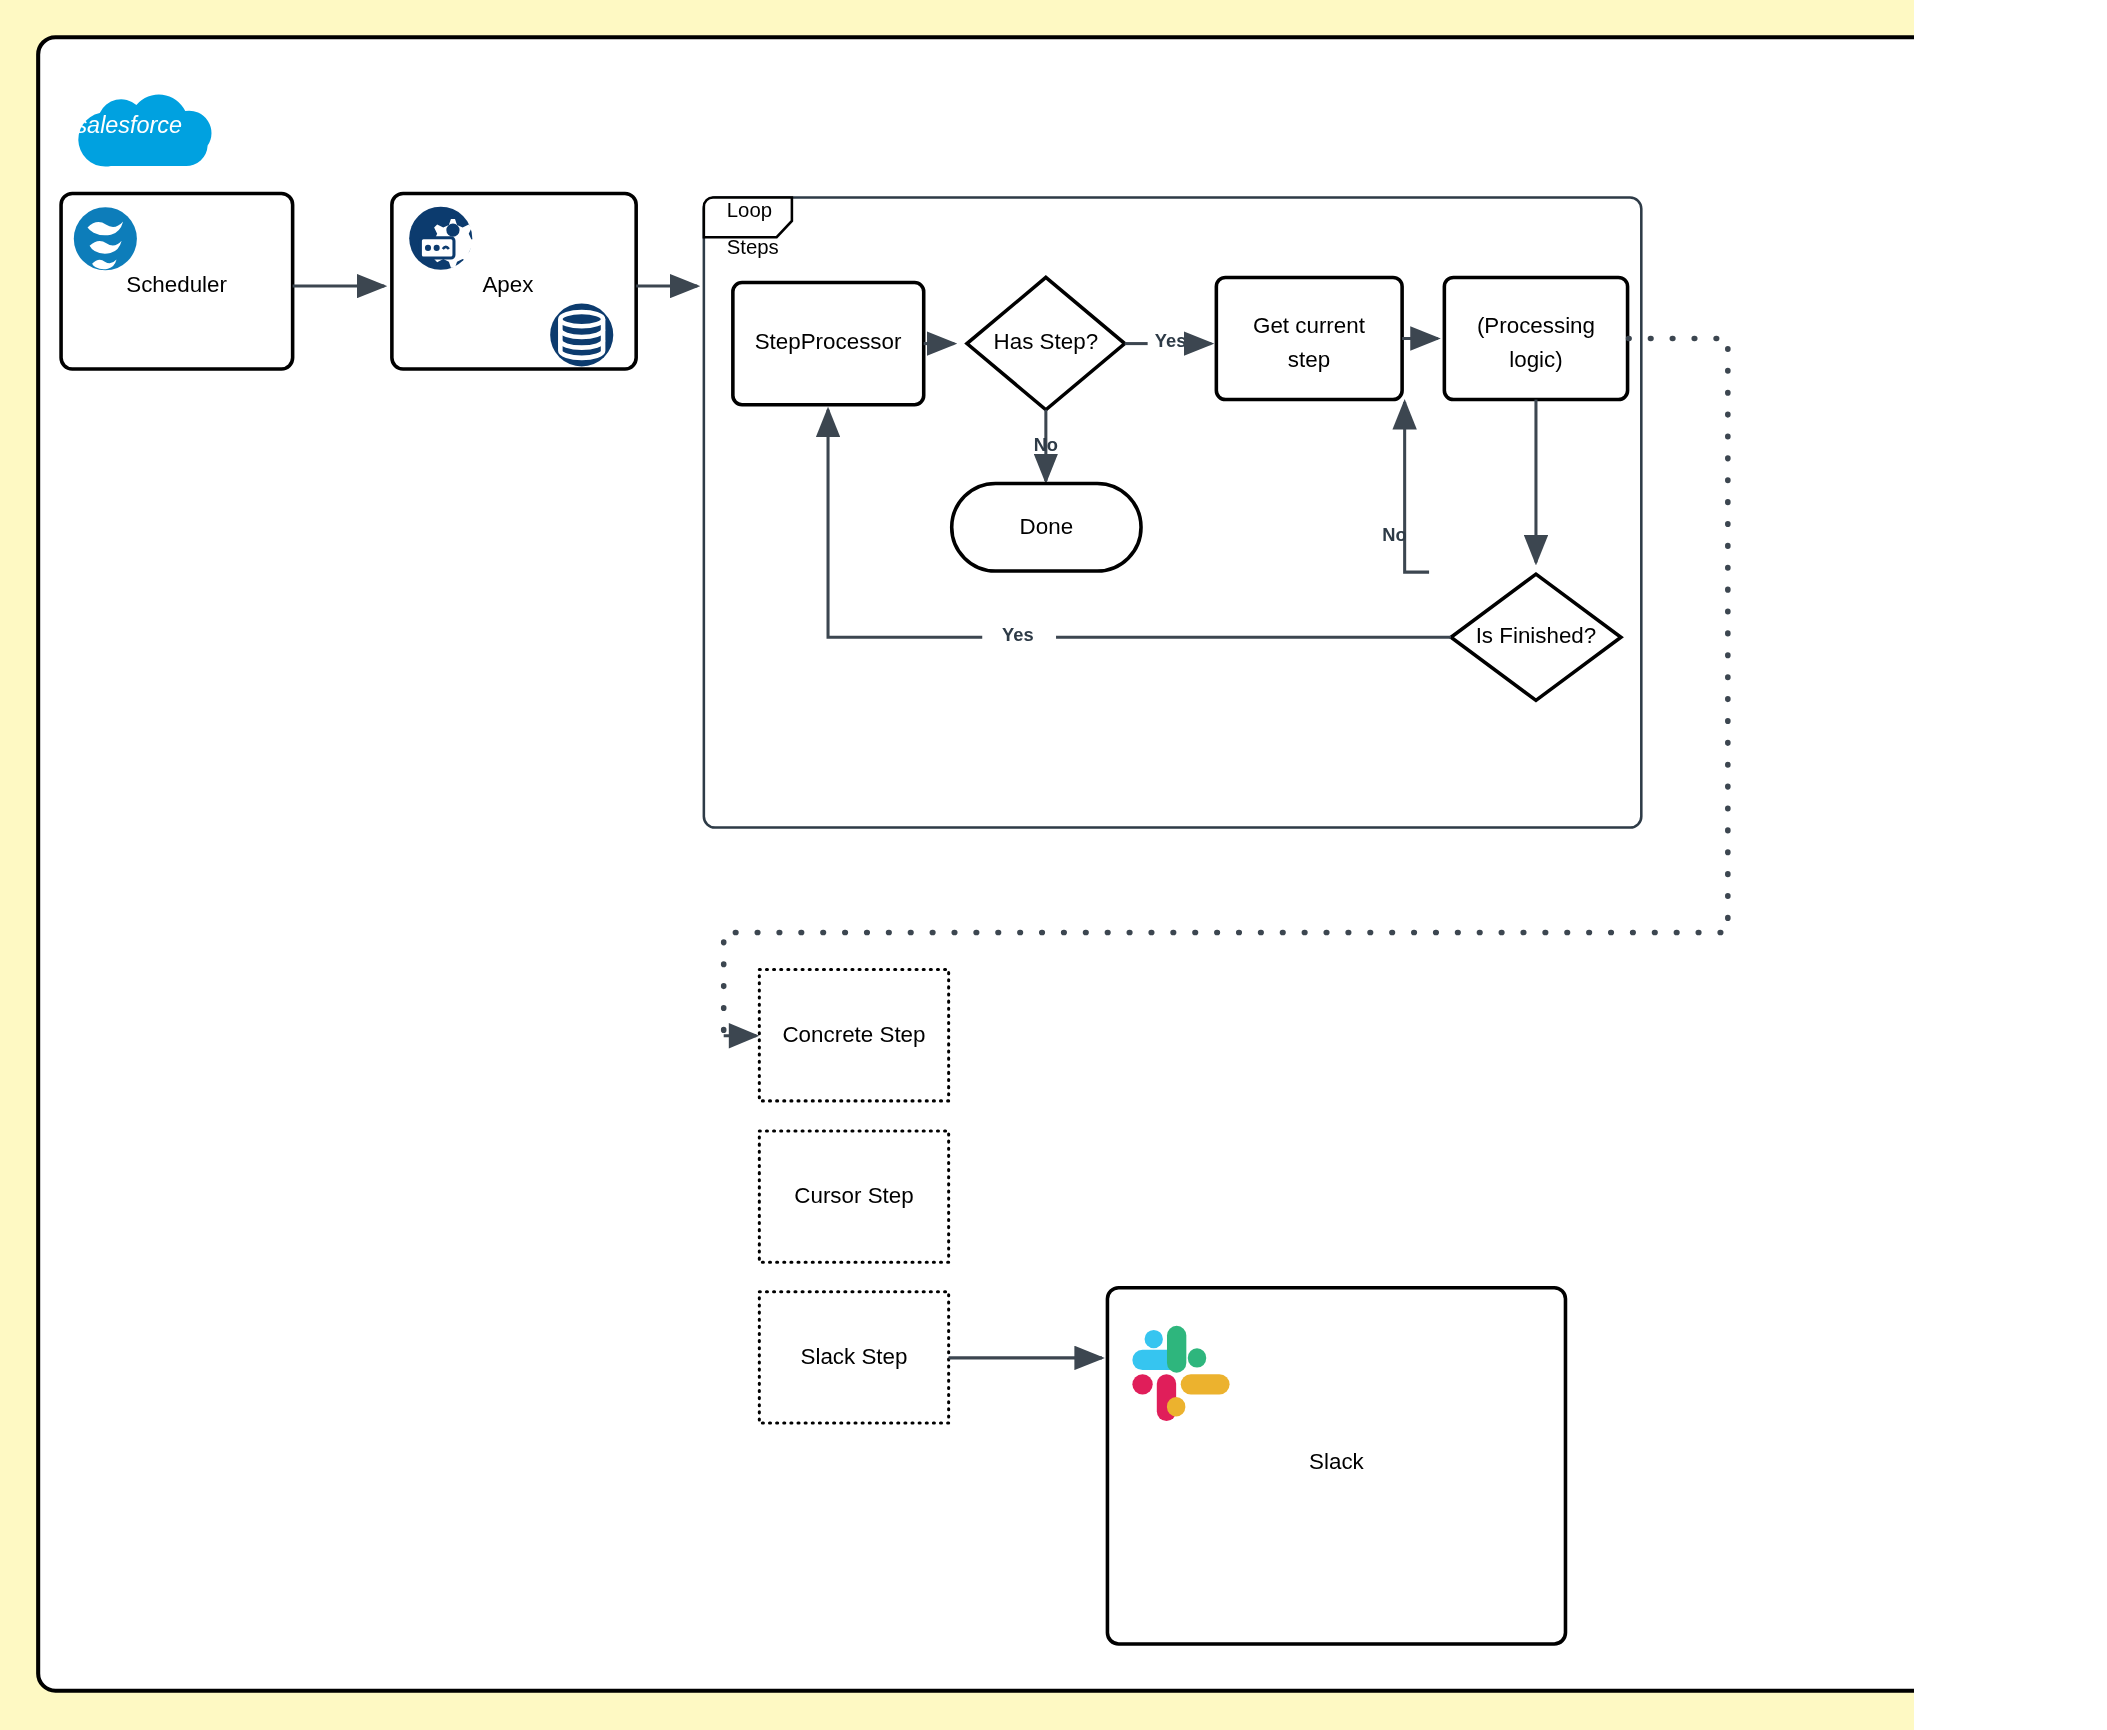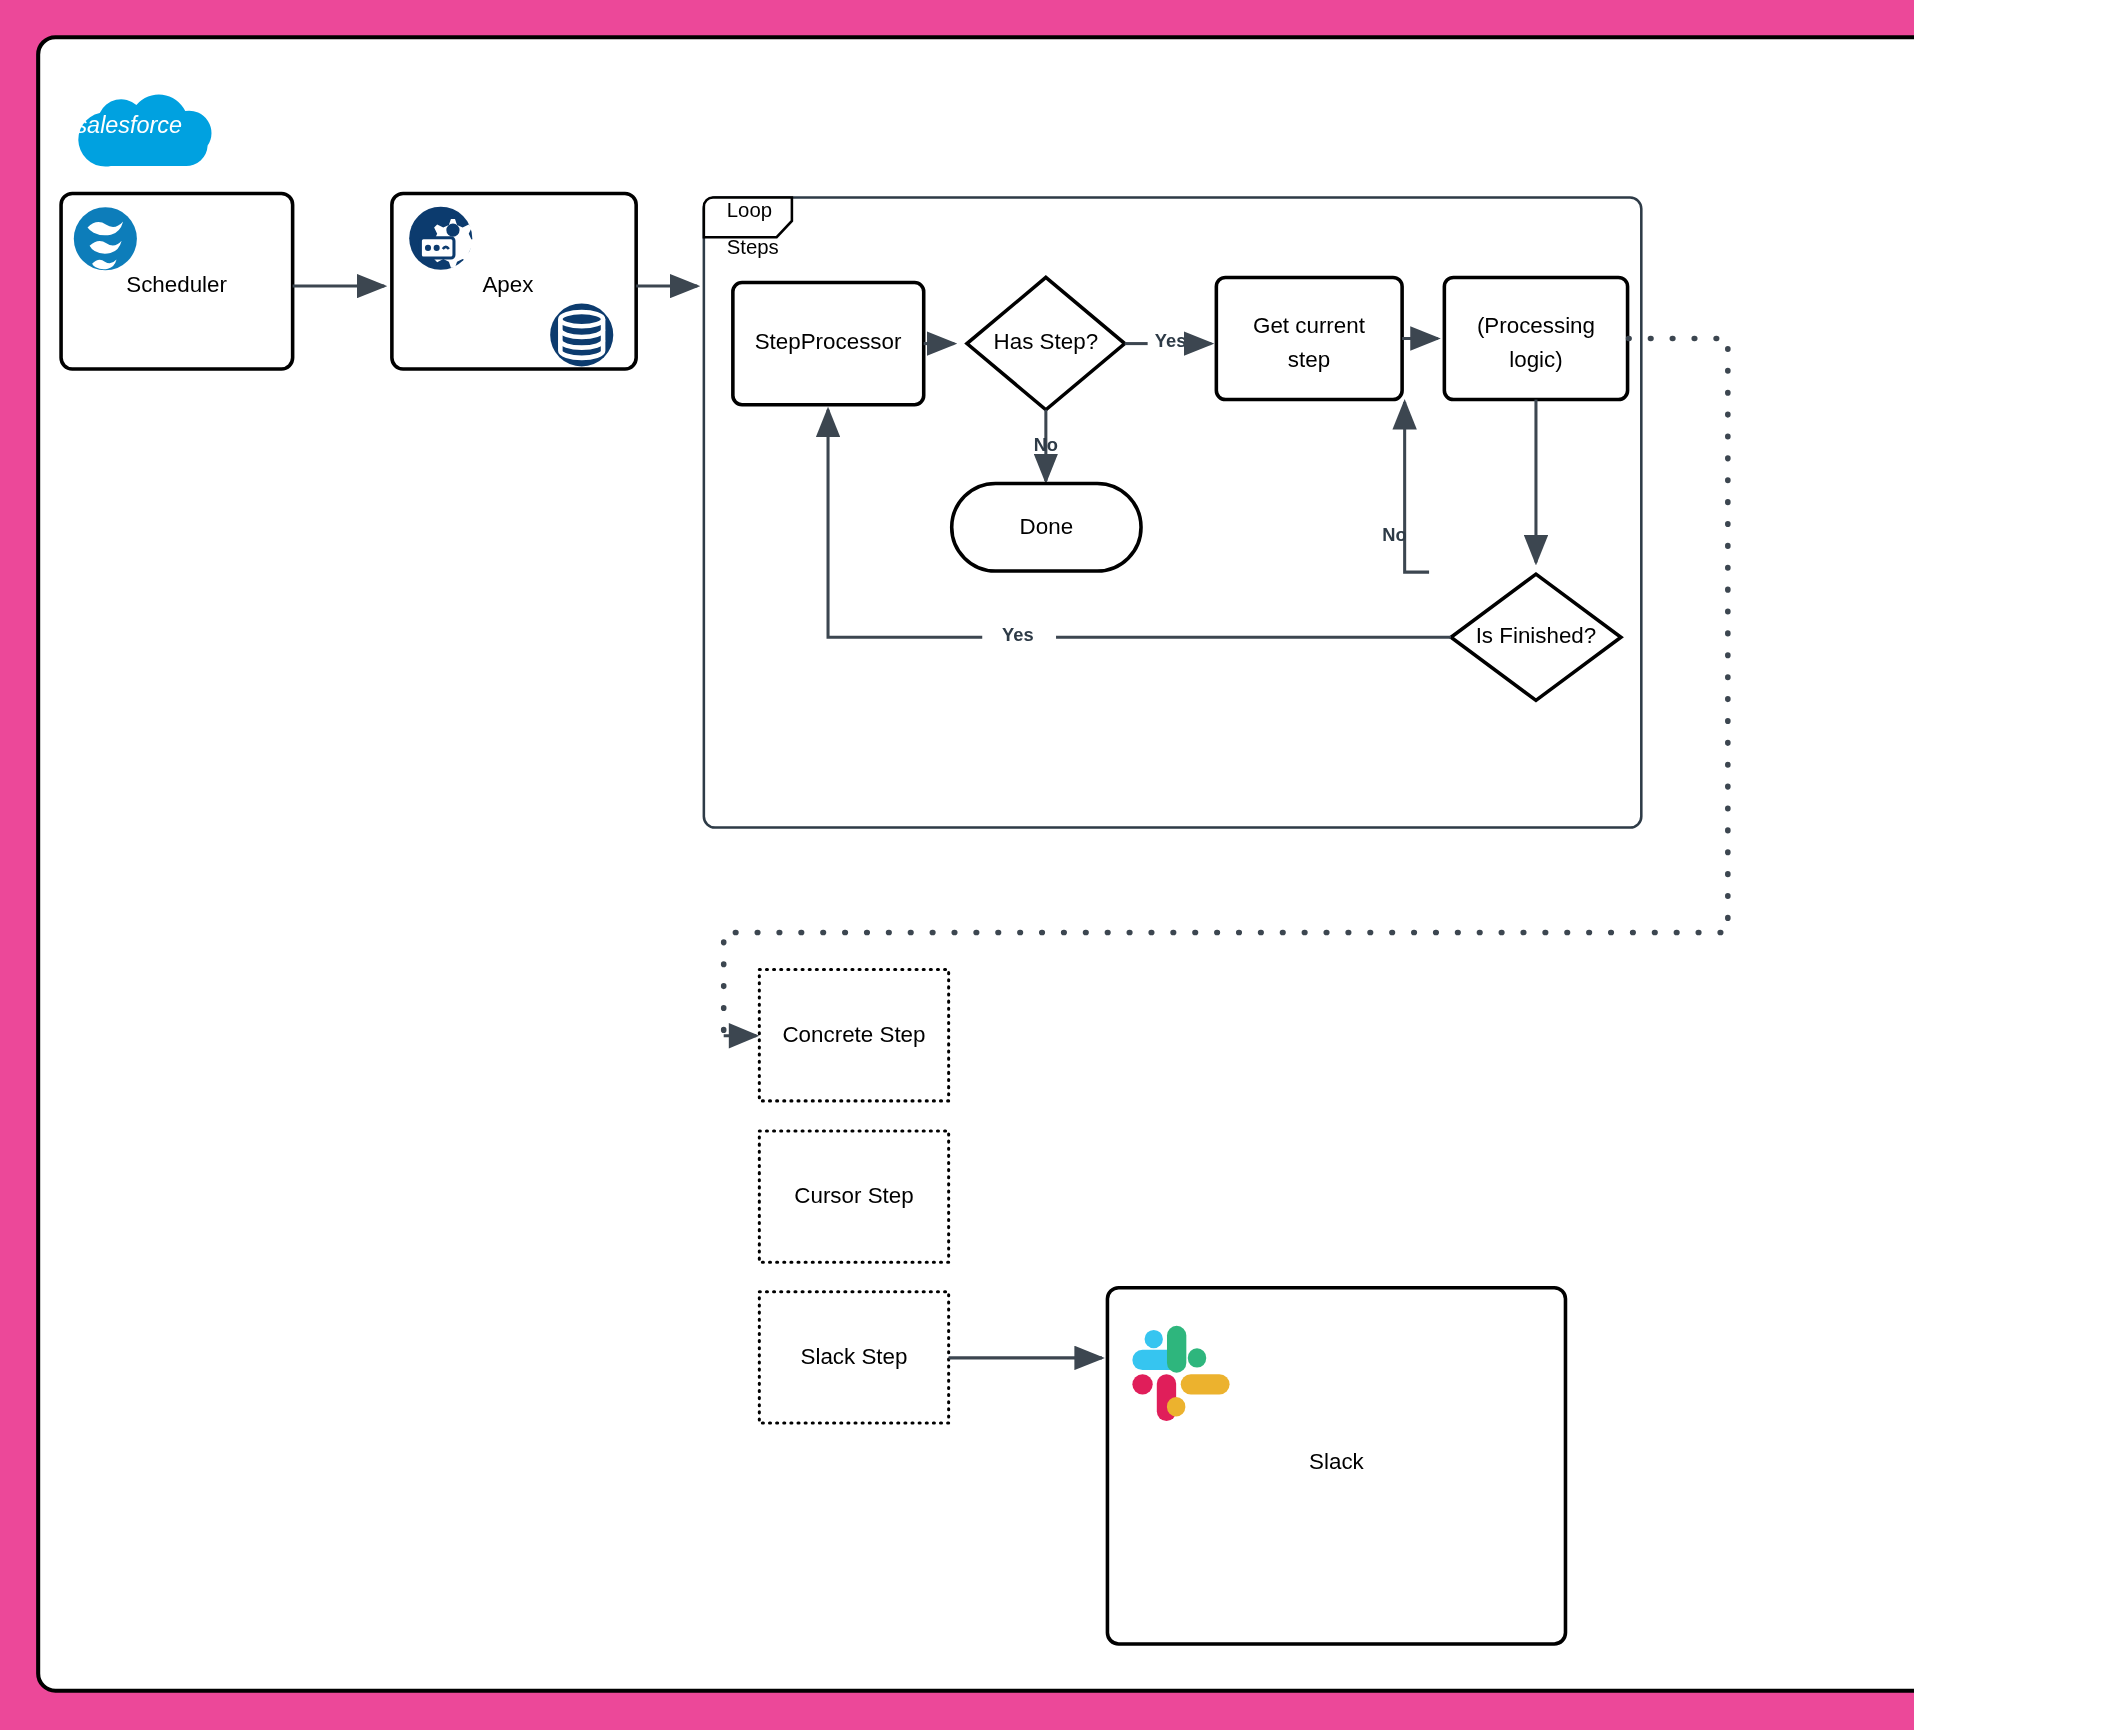--- a/index.html
+++ b/index.html
@@ -4,21 +4,21 @@
 <style>
   html, body {
     margin: 0;
     padding: 0;
     background: #ffffff;
   }
   #stage {
     position: relative;
     width: 1914px;
     height: 1731px;
-    background: #ec4899;
+    background: #fef9c3;
     font-family: "Liberation Sans", sans-serif;
     overflow: hidden;
   }
   svg.layer {
     position: absolute;
     top: 0;
     left: 0;
     width: 2108px;
     height: 1731px;
   }

